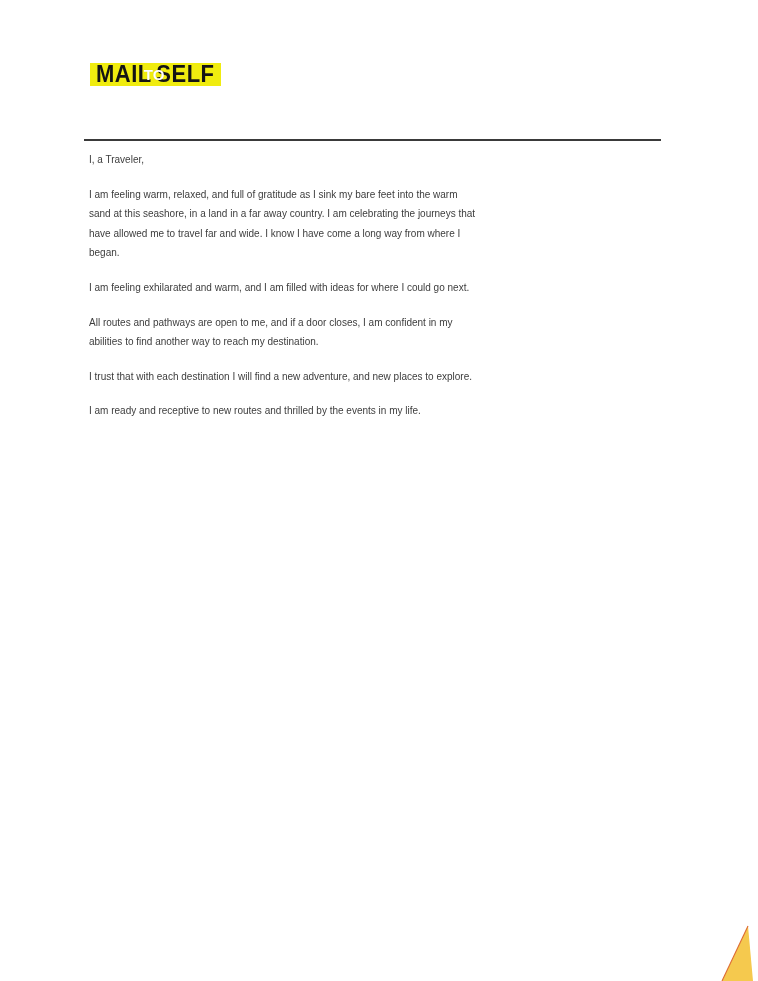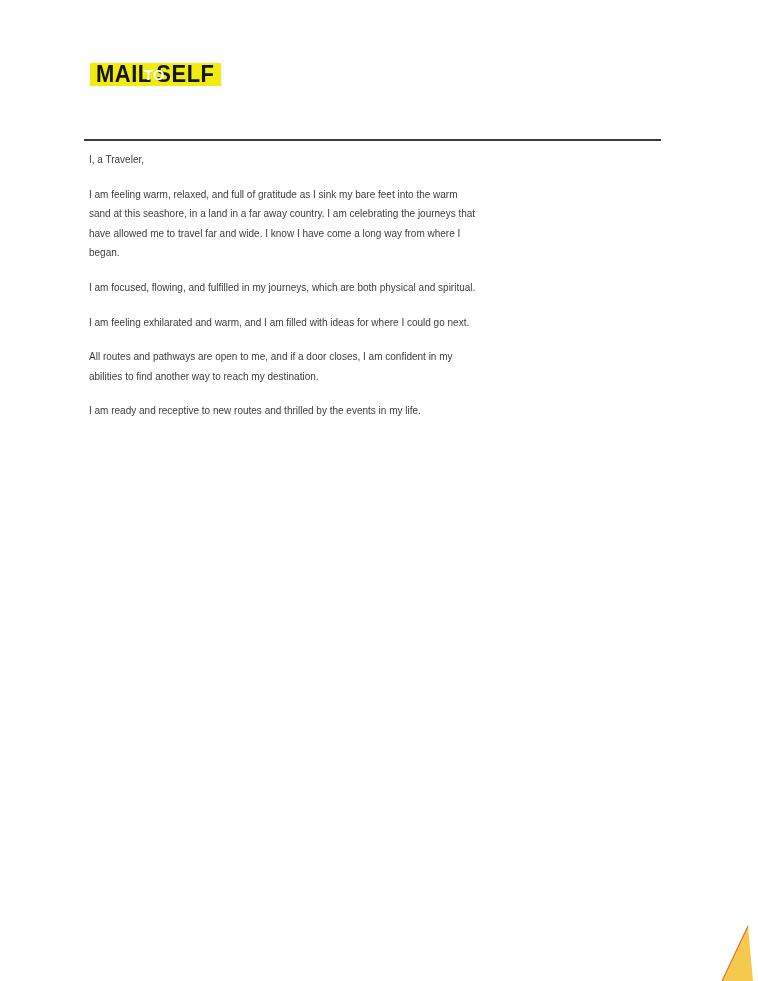--- a/index.html
+++ b/index.html
@@ -92,24 +92,24 @@
   </div>
 
   <div class="rule"></div>
 
   <main class="letter">
     <p>I, a Traveler,</p>
     <p>I am feeling warm, relaxed, and full of gratitude as I sink my bare feet into the warm
 sand at this seashore, in a land in a far away country. I am celebrating the journeys that
 have allowed me to travel far and wide. I know I have come a long way from where I
 began.</p>
-    <p>I am focused, flowing, and fulfilled in my journeys, which are both physical and spiritual.</p>
     <p>I am feeling exhilarated and warm, and I am filled with ideas for where I could go next.</p>
     <p>All routes and pathways are open to me, and if a door closes, I am confident in my
 abilities to find another way to reach my destination.</p>
+    <p>I trust that with each destination I will find a new adventure, and new places to explore.</p>
     <p>I am ready and receptive to new routes and thrilled by the events in my life.</p>
   </main>
 
   <svg class="corner-svg" viewBox="0 0 40 60" xmlns="http://www.w3.org/2000/svg">
     <polygon points="30,5 35,60 4,60" fill="#f5c94e"></polygon>
     <line x1="30" y1="5" x2="4" y2="60" stroke="#dd6b33" stroke-width="1.1"></line>
   </svg>
 
 </div>
 

